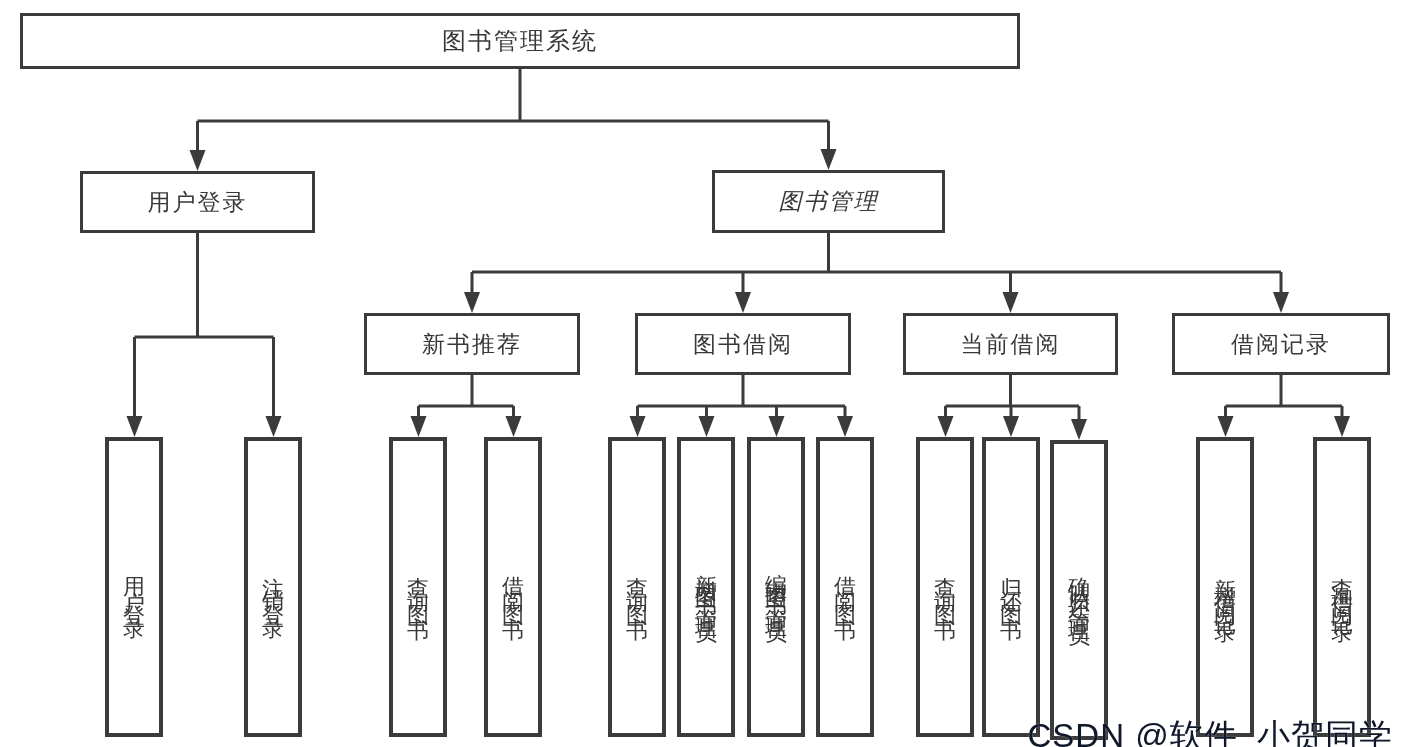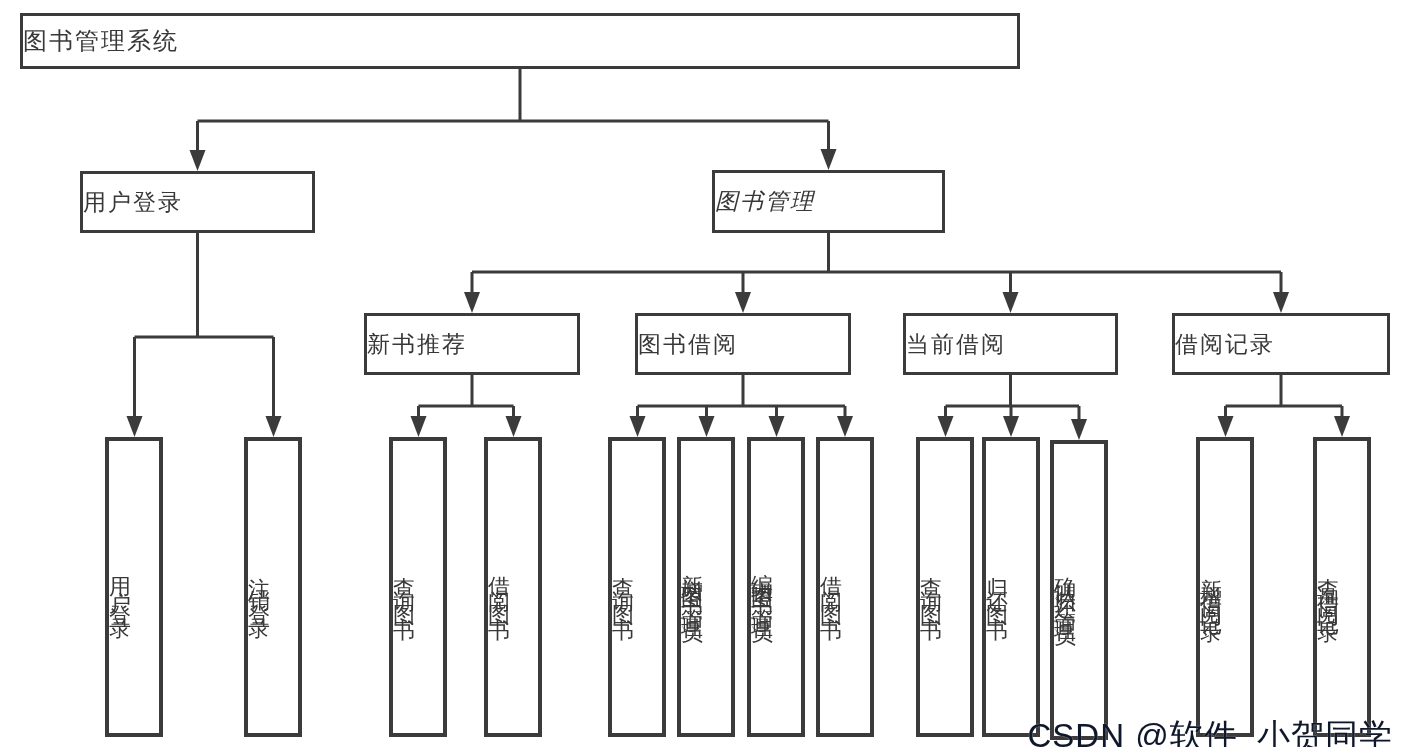--- a/index.html
+++ b/index.html
@@ -22,20 +22,21 @@
     height: 747px;
     pointer-events: none;
   }
   .box {
     position: absolute;
     box-sizing: border-box;
     border: 3px solid #3b3b3b;
     background: #ffffff;
     display: flex;
     align-items: center;
+    justify-content: center;
     color: #383838;
   }
   .box.hbox span {
     font-size: 23px;
     letter-spacing: 2px;
     white-space: nowrap;
   }
   .box.root {
     left: 20px; top: 13px;
     width: 1000px; height: 56px;

